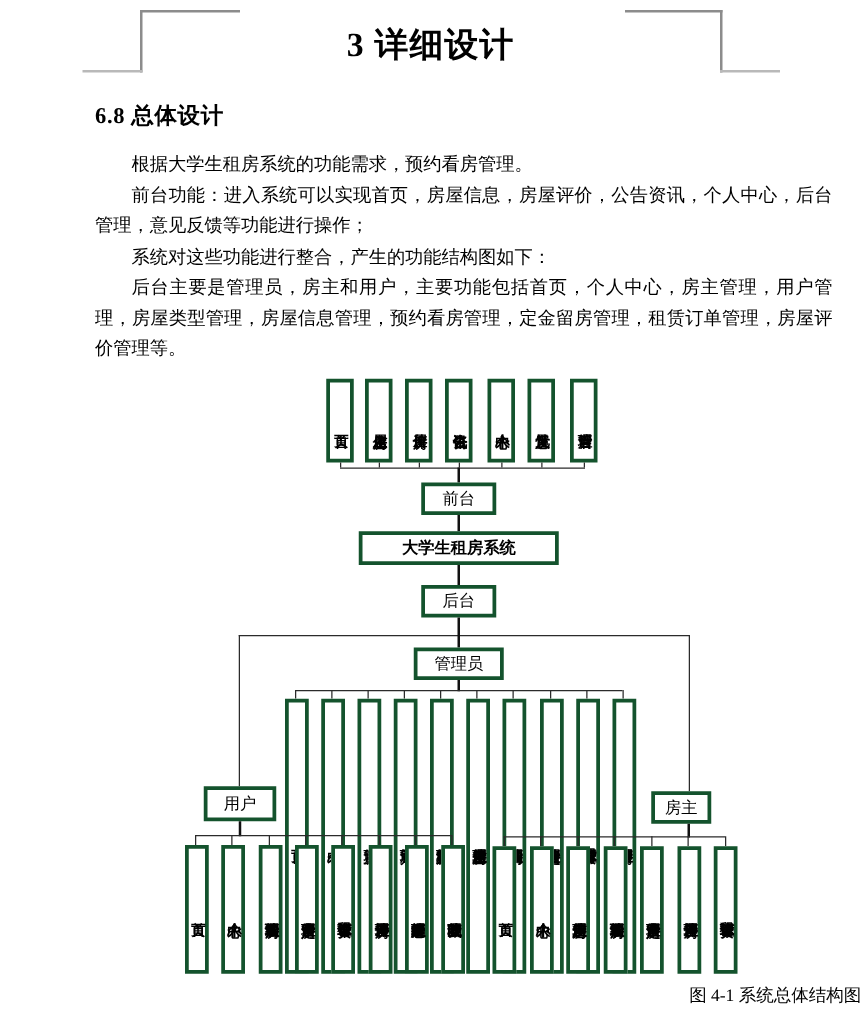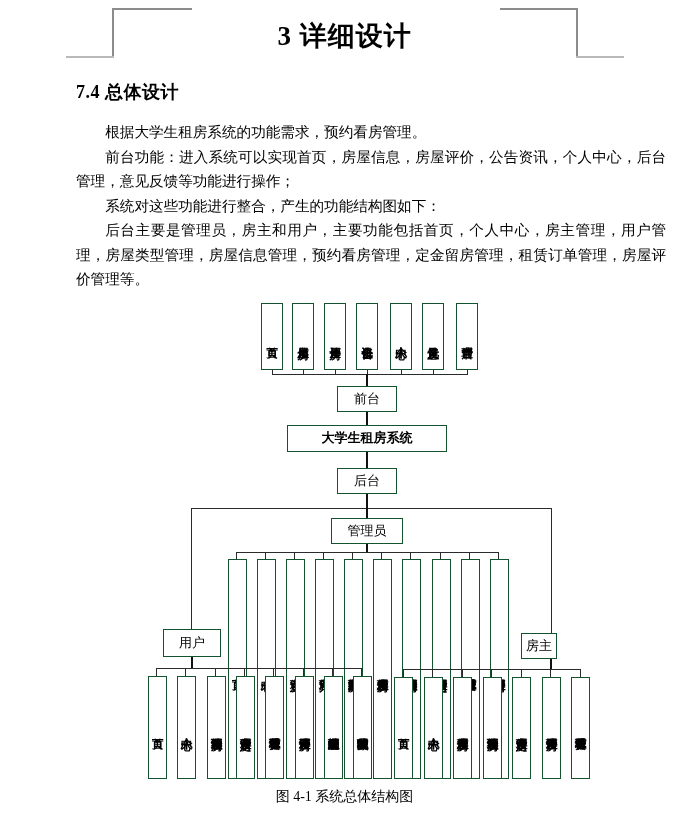--- a/index.html
+++ b/index.html
@@ -31,28 +31,28 @@
   }
   .body-text{
     position:absolute;left:76px;top:120px;width:590px;
     font-size:14.6px;line-height:24.5px;
     text-align:justify;
   }
   .body-text p{margin:0;text-indent:2em;}
 
   .caption{
     position:absolute;left:0;top:788px;width:689px;
-    text-align:center;font-size:14px;
+    text-align:right;font-size:14px;
   }
 
   
   .diagram{position:absolute;left:0;top:0;width:689px;height:824px;}
   .node{
     position:absolute;
-    border:1px solid #14532d;
+    border:3px solid #14532d;
     background:#fff;
     box-sizing:border-box;
     display:flex;align-items:center;justify-content:center;
     font-size:12.5px;
     line-height:1.08;
     color:#000;
   }
   .node.h{font-size:13px;}
   .node.vert{
     writing-mode:vertical-rl;
@@ -77,21 +77,21 @@
     <div class="v" style="left:112px;top:8px;height:50px;"></div>
     <div class="h light" style="left:66px;top:56px;width:48px;"></div>
   </div>
   <div class="crop">
     <div class="h" style="left:500px;top:8px;width:78px;"></div>
     <div class="v" style="left:576px;top:8px;height:50px;"></div>
     <div class="h light" style="left:576px;top:56px;width:48px;"></div>
   </div>
 
   <div class="doc-title">3 详细设计</div>
-  <div class="sec-head">7.4 总体设计</div>
+  <div class="sec-head">6.8 总体设计</div>
 
   <div class="body-text">
     <p>根据大学生租房系统的功能需求，预约看房管理。</p>
     <p>前台功能：进入系统可以实现首页，房屋信息，房屋评价，公告资讯，个人中心，后台管理，意见反馈等功能进行操作；</p>
     <p>系统对这些功能进行整合，产生的功能结构图如下：</p>
     <p>后台主要是管理员，房主和用户，主要功能包括首页，个人中心，房主管理，用户管理，房屋类型管理，房屋信息管理，预约看房管理，定金留房管理，租赁订单管理，房屋评价管理等。</p>
   </div>
 
   <div class="diagram">
 
@@ -166,21 +166,21 @@
 
     <div class="node vert" style="left:148px;top:676px;width:19px;height:103px;">首页</div>
     <div class="node vert" style="left:177px;top:676px;width:19px;height:103px;">个人中心</div>
     <div class="node vert" style="left:207px;top:676px;width:19px;height:103px;">预约看房管理</div>
     <div class="node vert" style="left:236px;top:676px;width:19px;height:103px;">定金留房管理</div>
     <div class="node vert" style="left:265px;top:676px;width:19px;height:103px;">租赁订单管理</div>
     <div class="node vert" style="left:295px;top:676px;width:19px;height:103px;">房屋评价管理</div>
     <div class="node vert" style="left:324px;top:676px;width:19px;height:103px;">消息提醒管理</div>
     <div class="node vert" style="left:353px;top:676px;width:19px;height:103px;">我的收藏管理</div>
 
-    <div class="node h" style="left:521px;top:633px;width:36px;height:26px;">房主</div>
+    <div class="node h" style="left:521px;top:633px;width:48px;height:26px;">房主</div>
     <div class="line vline thick" style="left:550px;top:659px;height:11px;width:2px;"></div>
 
     <div class="line hline" style="left:403px;top:669px;width:177px;"></div>
     <div class="line vline" style="left:403px;top:669px;height:8px;"></div>
     <div class="line vline" style="left:432px;top:669px;height:8px;"></div>
     <div class="line vline" style="left:462px;top:669px;height:8px;"></div>
     <div class="line vline" style="left:491px;top:669px;height:8px;"></div>
     <div class="line vline" style="left:521px;top:669px;height:8px;"></div>
     <div class="line vline" style="left:550px;top:669px;height:8px;"></div>
     <div class="line vline" style="left:580px;top:669px;height:8px;"></div>

